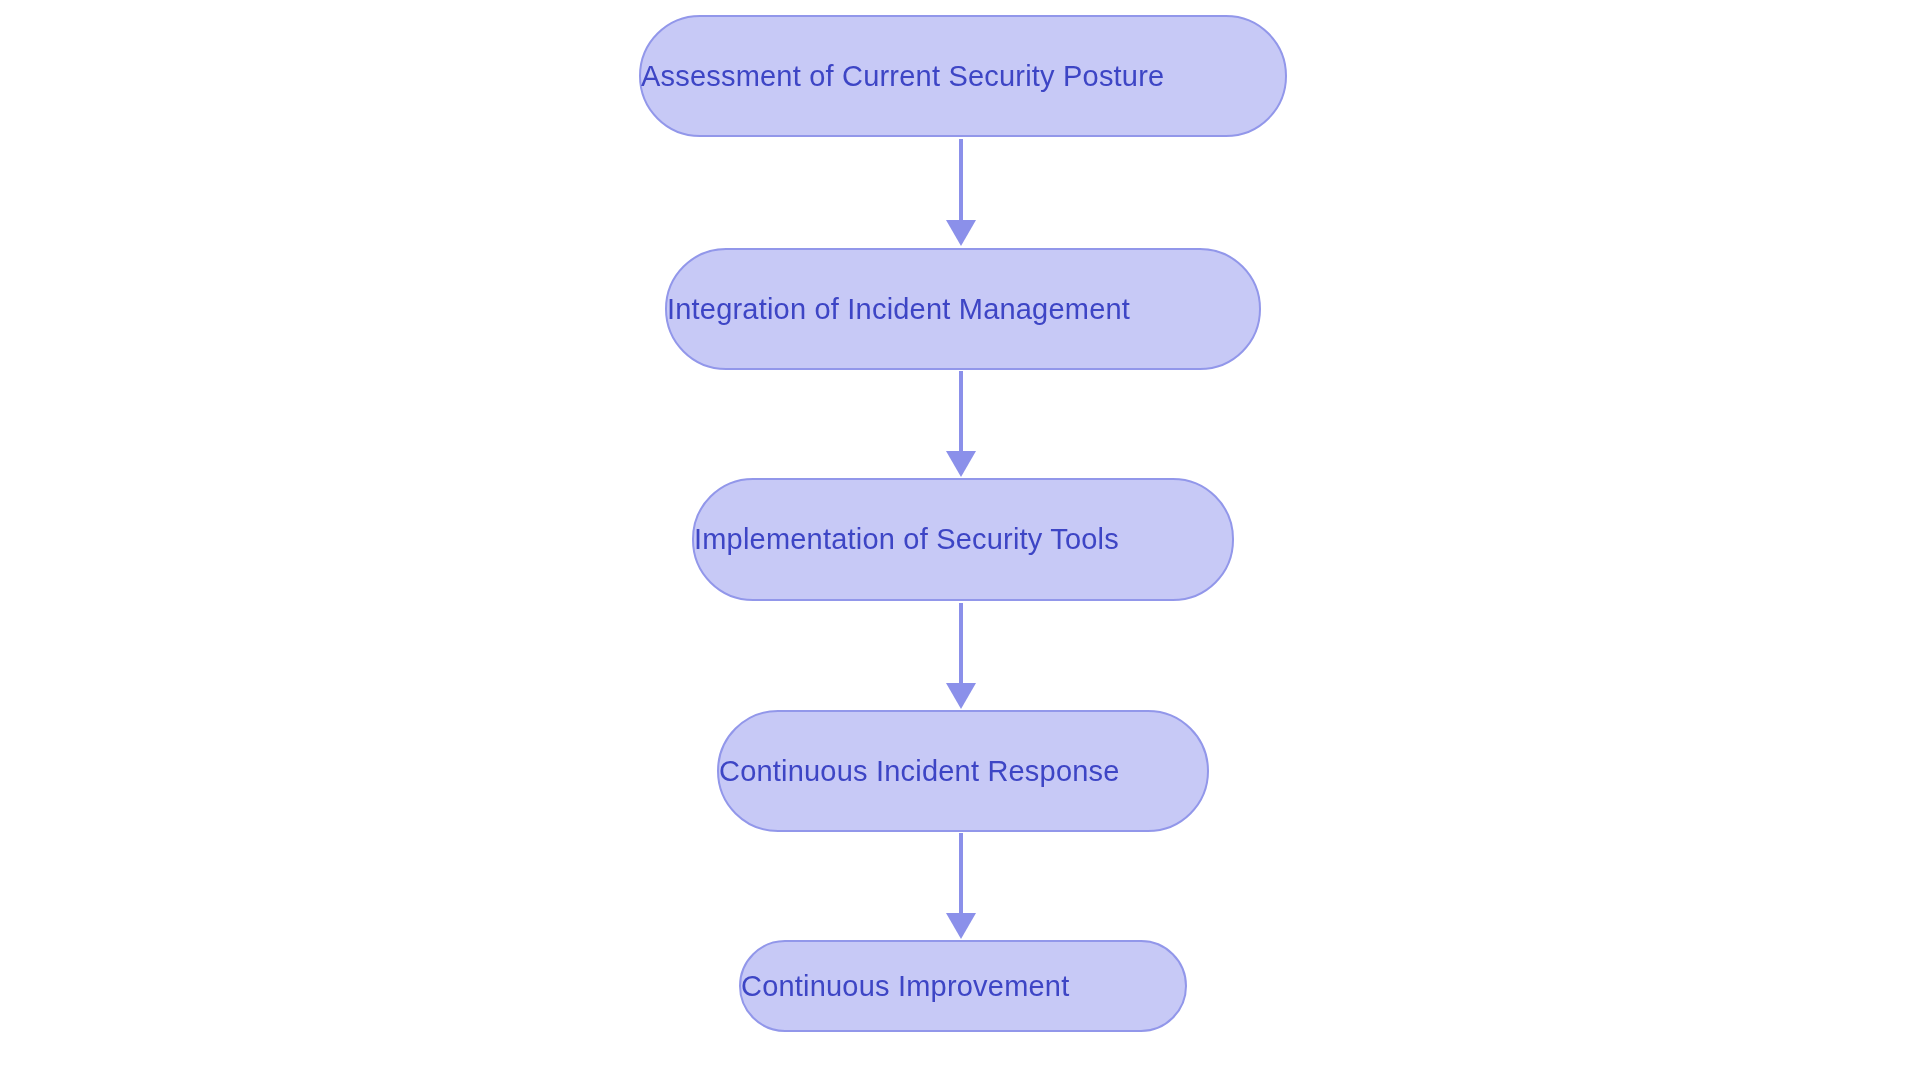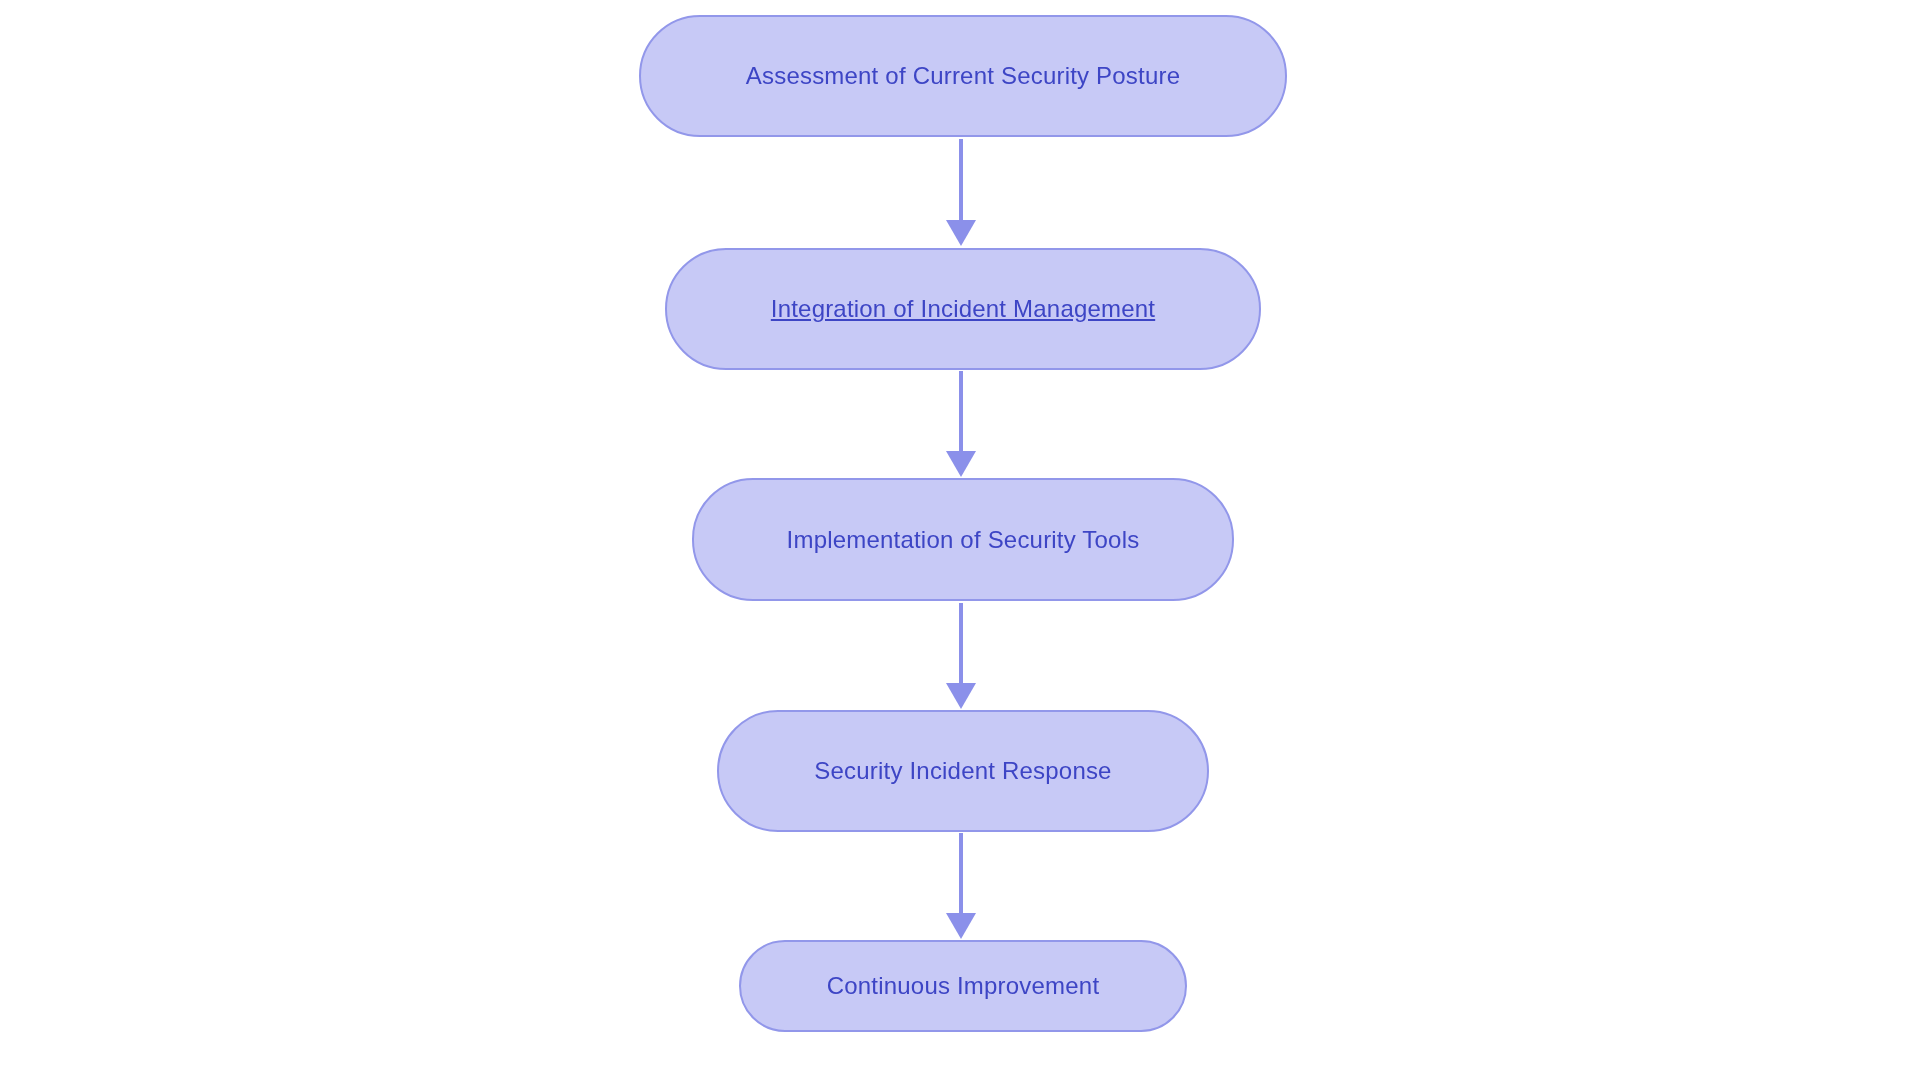--- a/index.html
+++ b/index.html
@@ -28,29 +28,29 @@
   .node {
     position: absolute;
     left: 963px;
     transform: translateX(-50%);
     height: 122px;
     background: var(--node-fill);
     border: 2px solid var(--node-border);
     border-radius: 61px;
     display: flex;
     align-items: center;
-    justify-content: center;
+    justify-content: flex-start;
     color: var(--node-text);
-    font-size: 24px;
+    font-size: 29px;
     letter-spacing: 0.2px;
     white-space: nowrap;
     text-align: center;
   }
   .n1 { top: 15px;  width: 648px; }
-  .n2 { top: 248px; width: 596px; text-decoration: underline; }
+  .n2 { top: 248px; width: 596px; }
   .n3 { top: 478px; width: 542px; height: 123px; }
   .n4 { top: 710px; width: 492px; }
   .n5 { top: 940px; width: 448px; height: 92px; }
 
   .arrow {
     position: absolute;
     left: 961px;
     transform: translateX(-50%);
     display: flex;
     flex-direction: column;
@@ -99,21 +99,21 @@
   <div class="node n3">
     <span>Implementation of Security Tools</span>
   </div>
 
   <div class="arrow a3">
     <div class="arrow-line"></div>
     <div class="arrow-head"></div>
   </div>
 
   <div class="node n4">
-    <span>Security Incident Response</span>
+    <span>Continuous Incident Response</span>
   </div>
 
   <div class="arrow a4">
     <div class="arrow-line"></div>
     <div class="arrow-head"></div>
   </div>
 
   <div class="node n5">
     <span>Continuous Improvement</span>
   </div>

